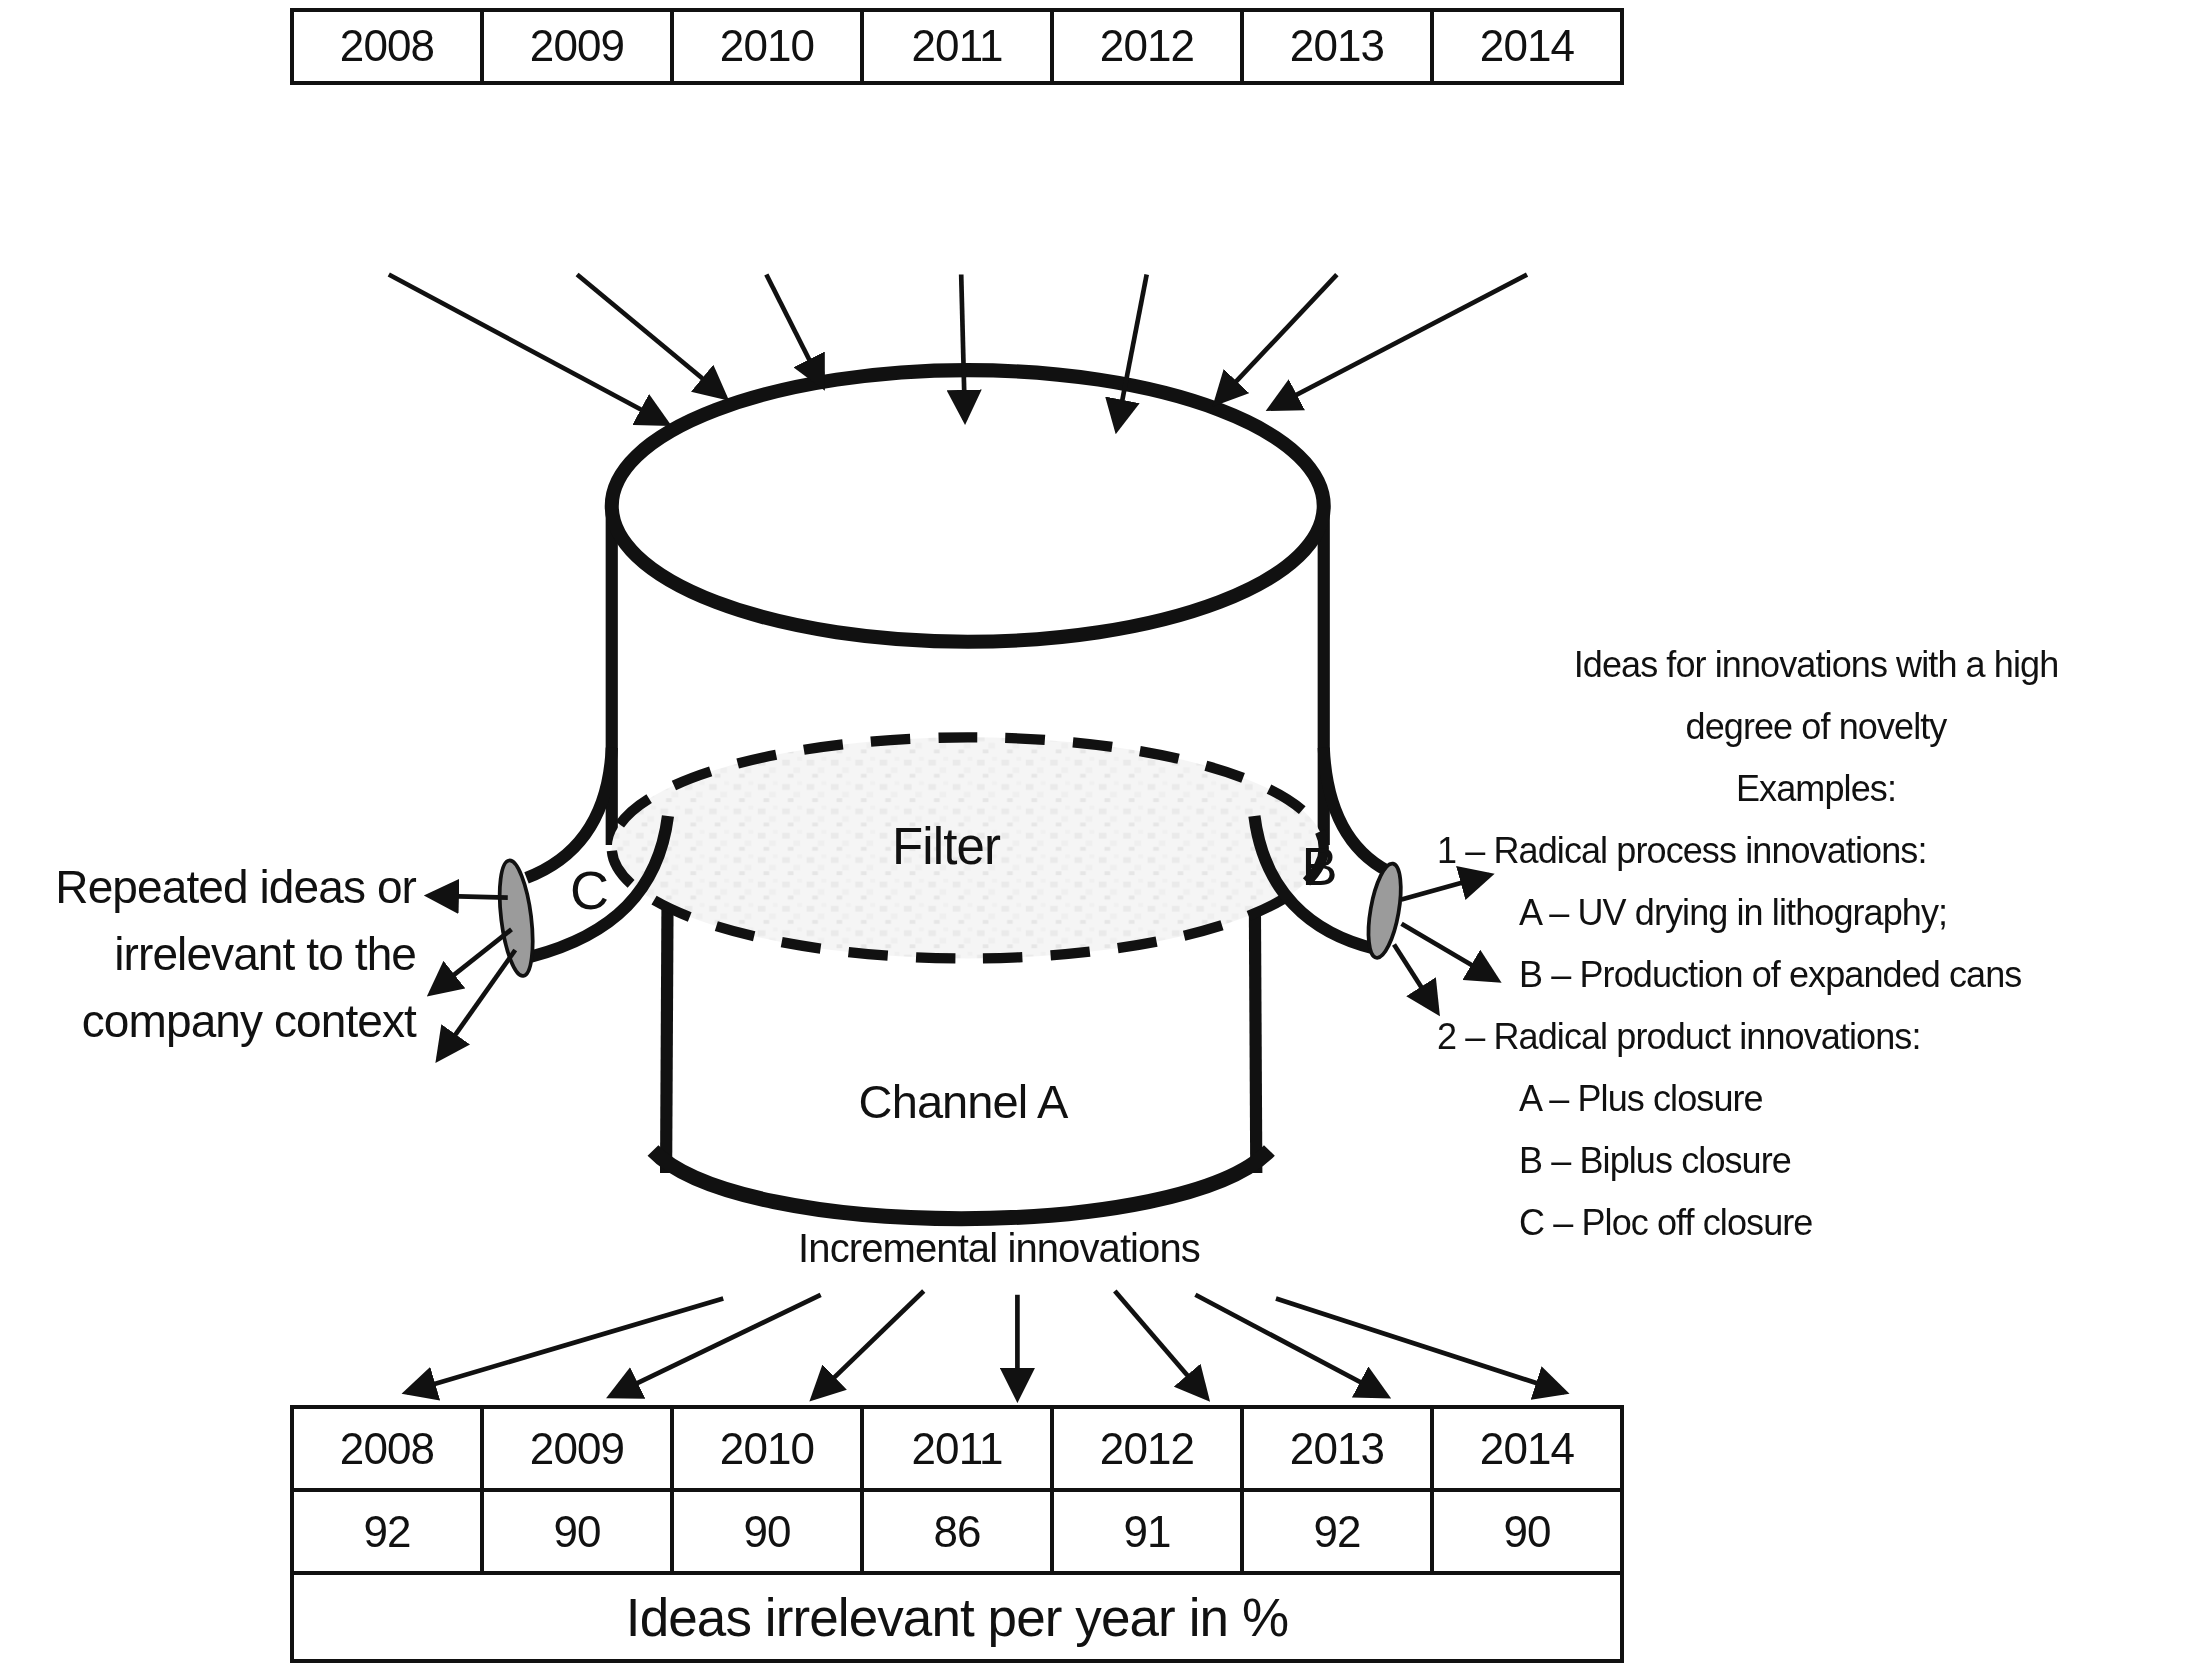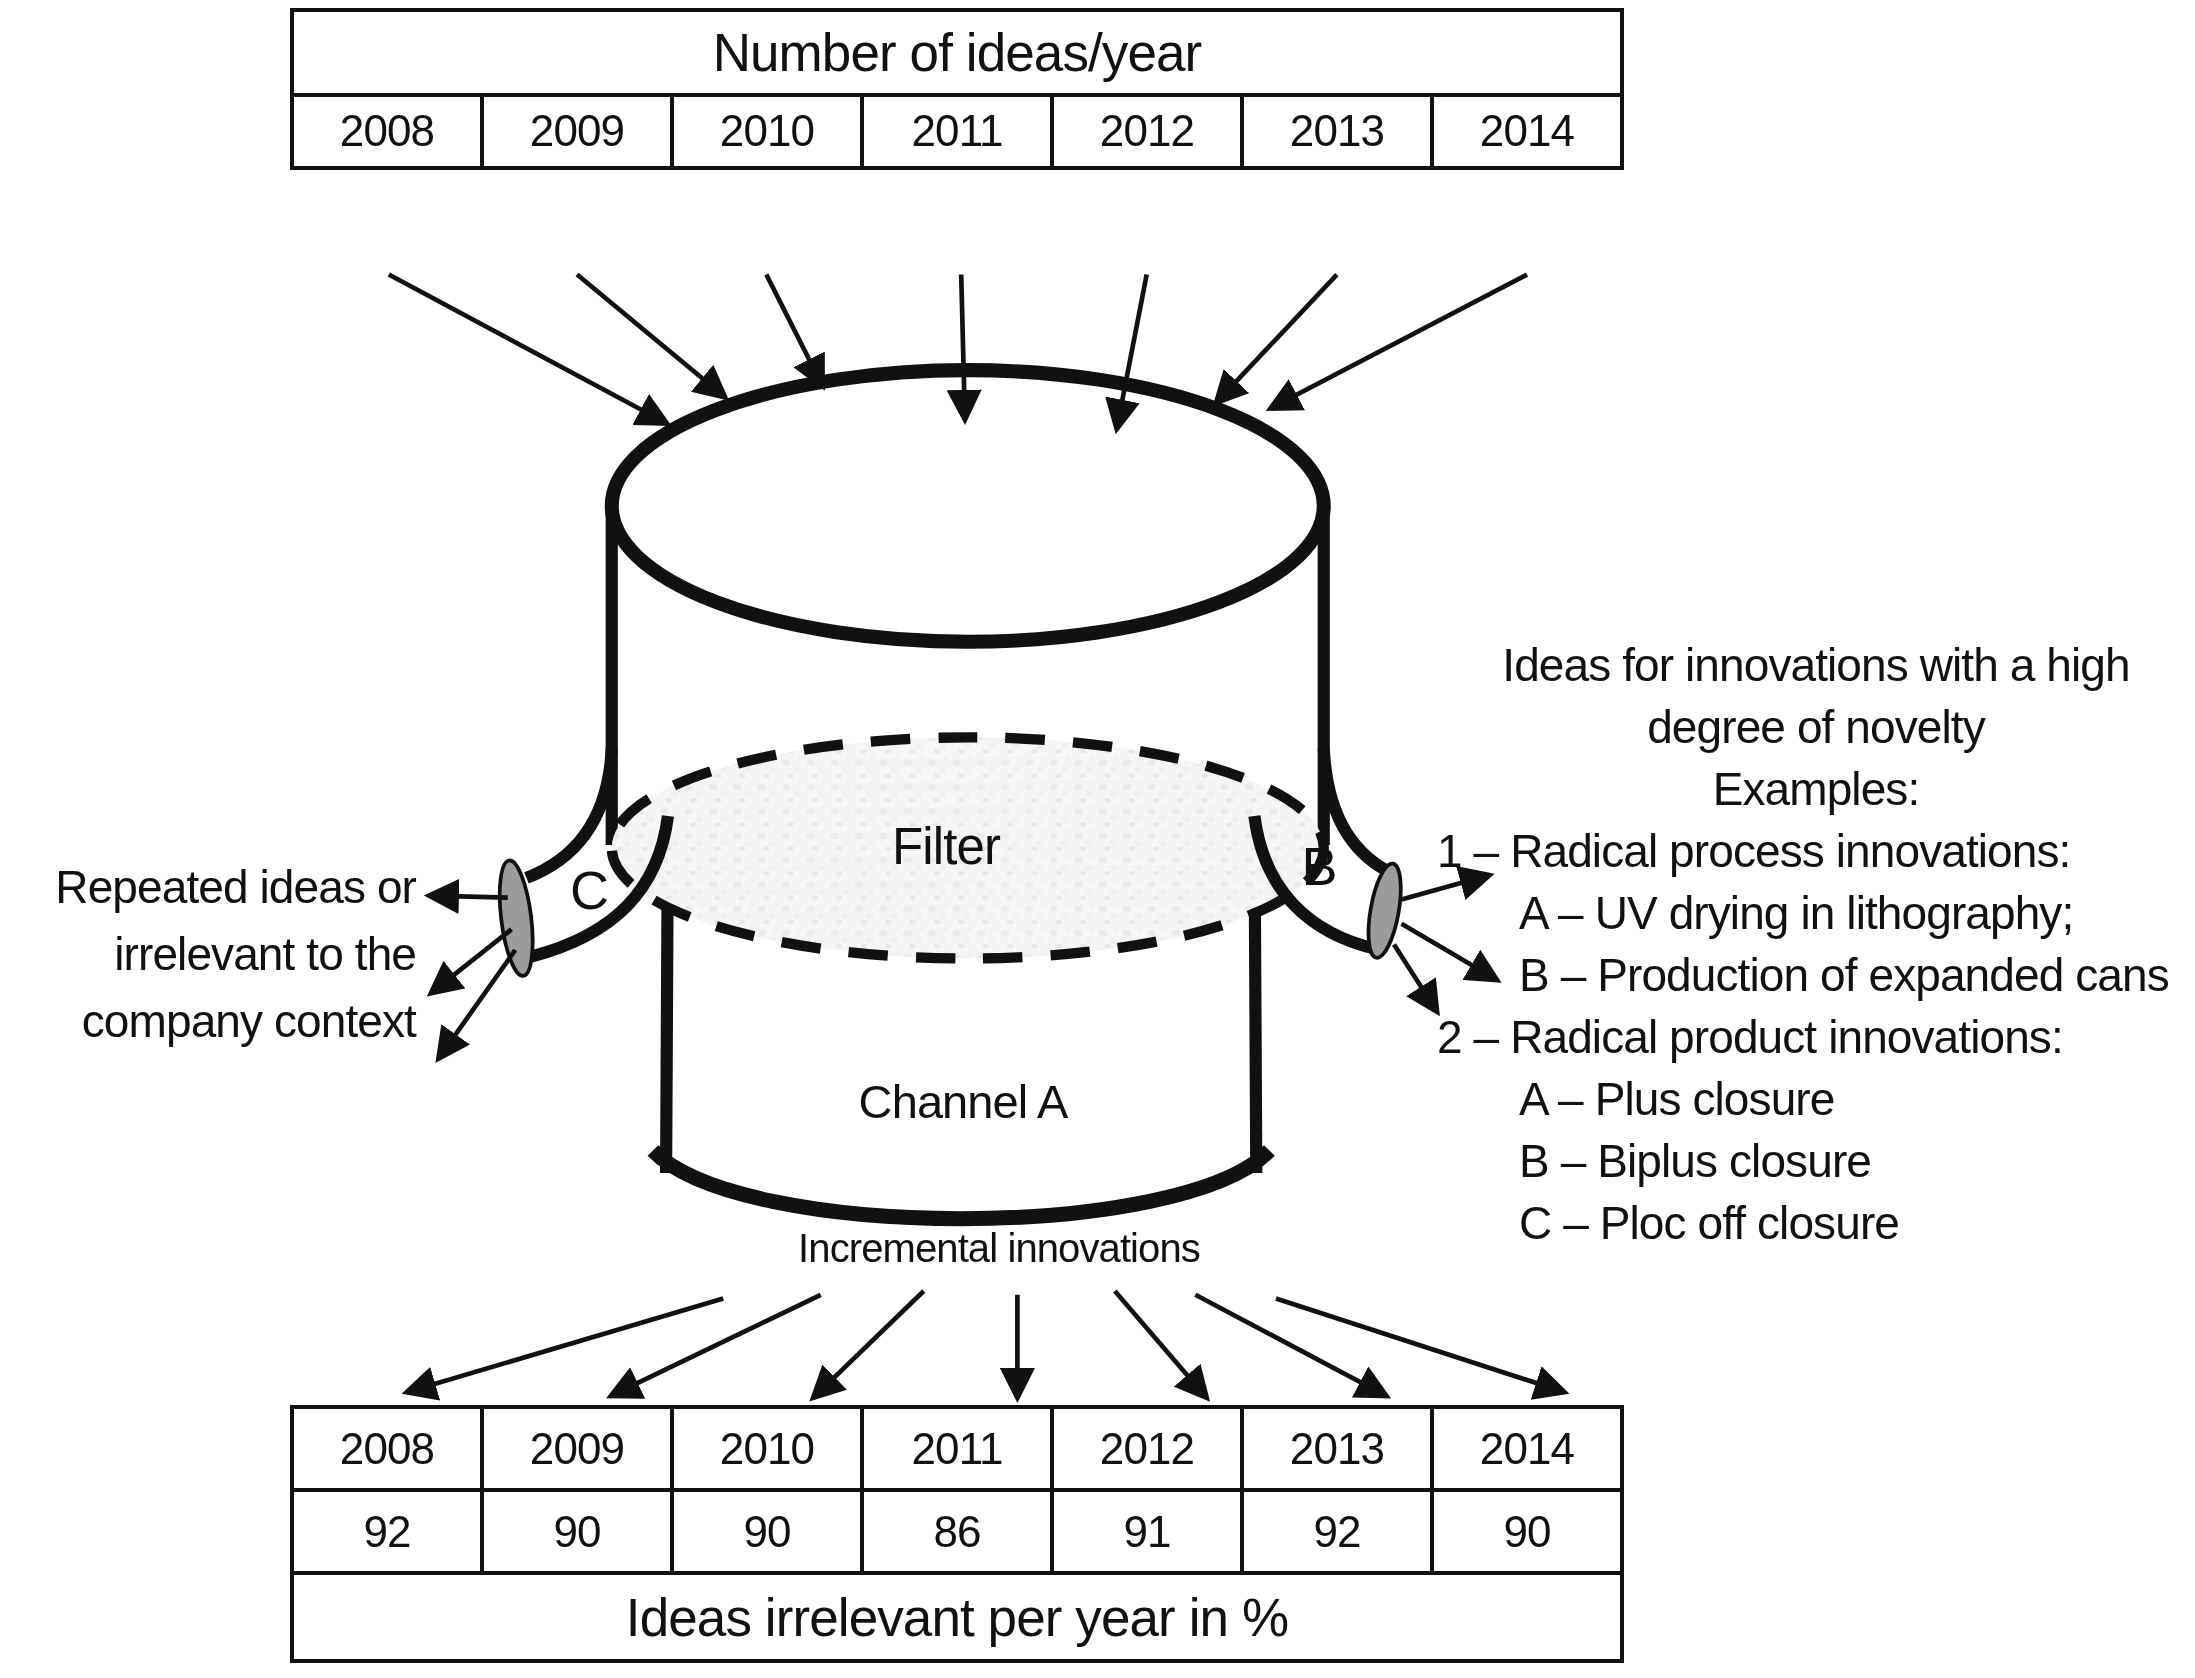--- a/index.html
+++ b/index.html
@@ -63,21 +63,21 @@
     font-size: 46px;
     line-height: 67px;
     letter-spacing: -0.9px;
   }
 
   
   #right-note {
     position: absolute;
     left: 1437px; top: 634px;
     width: 758px;
-    font-size: 46px;
+    font-size: 36px;
     line-height: 62px;
     letter-spacing: -0.9px;
   }
   #right-note .center { text-align: center; white-space: nowrap; }
   #right-note .item { text-align: left; white-space: nowrap; }
   #right-note .item.ind1 { padding-left: 82px; }
   #right-note .u {
     text-decoration-thickness: 2.8px;
     text-underline-offset: 7.5px;
   }
@@ -157,23 +157,20 @@
       <path d="M 1086 1382 L 1086 1492" marker-end="url(#ah)"></path>
       <path d="M 1190 1378 L 1288 1492" marker-end="url(#ah)"></path>
       <path d="M 1276 1382 L 1480 1490" marker-end="url(#ah)"></path>
       <path d="M 1362 1386 L 1670 1486" marker-end="url(#ah)"></path>
     </g>
   </svg>
 
   <table class="dtab" id="top-table">
     <tbody>
       <tr>
-        <td class="hd" colspan="7">Number of ideas/year</td>
-      </tr>
-      <tr>
         <td class="yr">2008</td>
         <td class="yr">2009</td>
         <td class="yr">2010</td>
         <td class="yr">2011</td>
         <td class="yr">2012</td>
         <td class="yr">2013</td>
         <td class="yr">2014</td>
       </tr>
     </tbody>
   </table>

